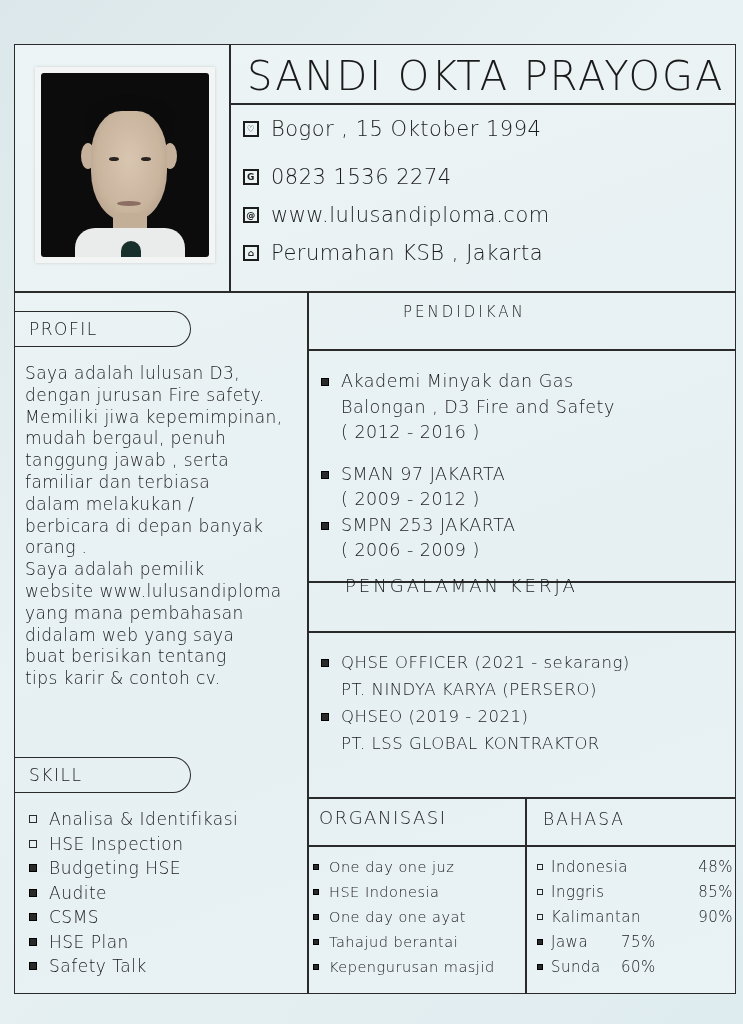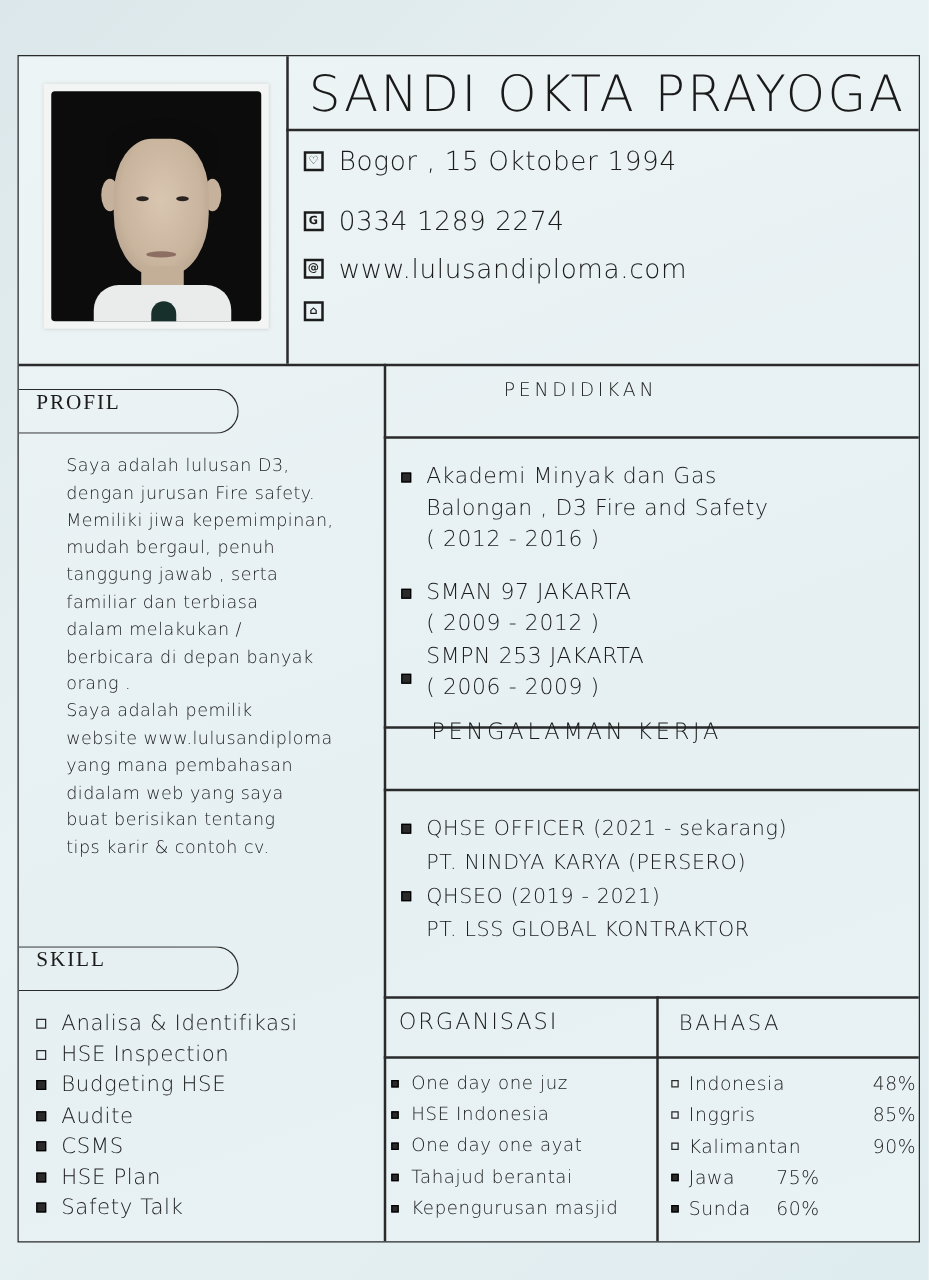--- a/index.html
+++ b/index.html
@@ -57,25 +57,25 @@
     .contact { position: absolute; left: 228px; width: 480px; display: flex; align-items: center; font-size: 21px; }
     .cicon {
       width: 16px; height: 16px; border: 2.5px solid #1c1c1c; margin-right: 12px; flex: none;
       display: flex; align-items: center; justify-content: center; font-size: 9px; font-weight: bold;
     }
 
     
     .pill {
       position: absolute; height: 36px; border: 1.5px solid #2a2a2a; border-left: none;
       border-radius: 0 18px 18px 0; padding-left: 14px; font-size: 17px; letter-spacing: 1.5px;
-      display: flex;  font-family: Liberation Serif, serif;
+      display: flex; align-items: center;
     }
     .sec-title { position: absolute; font-size: 15px; letter-spacing: 3px; font-weight: 300; }
 
-    .para { position: absolute; font-size: 14px; line-height: 21.8px; letter-spacing: 0.4px; margin-left: 28px; }
+    .para { position: absolute; font-size: 17px; line-height: 21.8px; letter-spacing: 0.4px; }
     .list { position: absolute; list-style: none; }
     .list li { display: flex; align-items: flex-start; }
     .bullet { width: 8px; height: 8px; background: #2a2a2a; border: 1px solid #000; margin-right: 12px; flex: none; }
     .bullet.hollow { background: transparent; border: 1.5px solid #2a2a2a; }
   </style>
 </head>
 <body>
 
 <div class="sheet">
 
@@ -106,28 +106,29 @@
   </div>
 
   <div class="name hand">SANDI OKTA PRAYOGA</div>
 
   <div class="contact hand" style="top:72px;">
     <span class="cicon">♡</span>
     <span>Bogor , 15 Oktober 1994</span>
   </div>
   <div class="contact hand" style="top:120px;">
     <span class="cicon">G</span>
-    <span>0334 1289 2274</span>
+    <span>0823 1536 2274</span>
   </div>
   <div class="contact hand" style="top:158px;">
     <span class="cicon">@</span>
     <span>www.lulusandiploma.com</span>
   </div>
   <div class="contact hand" style="top:196px;">
     <span class="cicon">⌂</span>
+    <span>Perumahan KSB , Jakarta</span>
   </div>
 
   <div class="pill hand" style="left:0; top:266px; width:176px;">
     <span>PROFIL</span>
   </div>
   <div class="para hand" style="left:10px; top:318px; width:280px;">
     <div>Saya adalah lulusan D3,</div>
       <div>dengan jurusan Fire safety.</div>
       <div>Memiliki jiwa kepemimpinan,</div>
     <div>mudah bergaul, penuh</div>
@@ -188,21 +189,21 @@
           <div>( 2012 - 2016 )</div>
         </div>
     </div>
     <div style="display:flex;margin-top:16px;">
       <span class="bullet" style="margin-top:9px;"></span>
       <div>
           <div>SMAN 97 JAKARTA</div>
           <div>( 2009 - 2012 )</div>
         </div>
     </div>
-    <div style="display:flex;align-items:center;">
+    <div style="display:flex;">
       <span class="bullet" style="margin-top:9px;"></span>
       <div>
           <div>SMPN 253 JAKARTA</div>
           <div>( 2006 - 2009 )</div>
         </div>
     </div>
   </div>
 
   <div class="sec-title hand" style="left:330px; top:530px; font-size:18px;">PENGALAMAN KERJA</div>
   <div class="list hand" style="left:306px; top:604px; font-size:16.5px; line-height:27px;">

